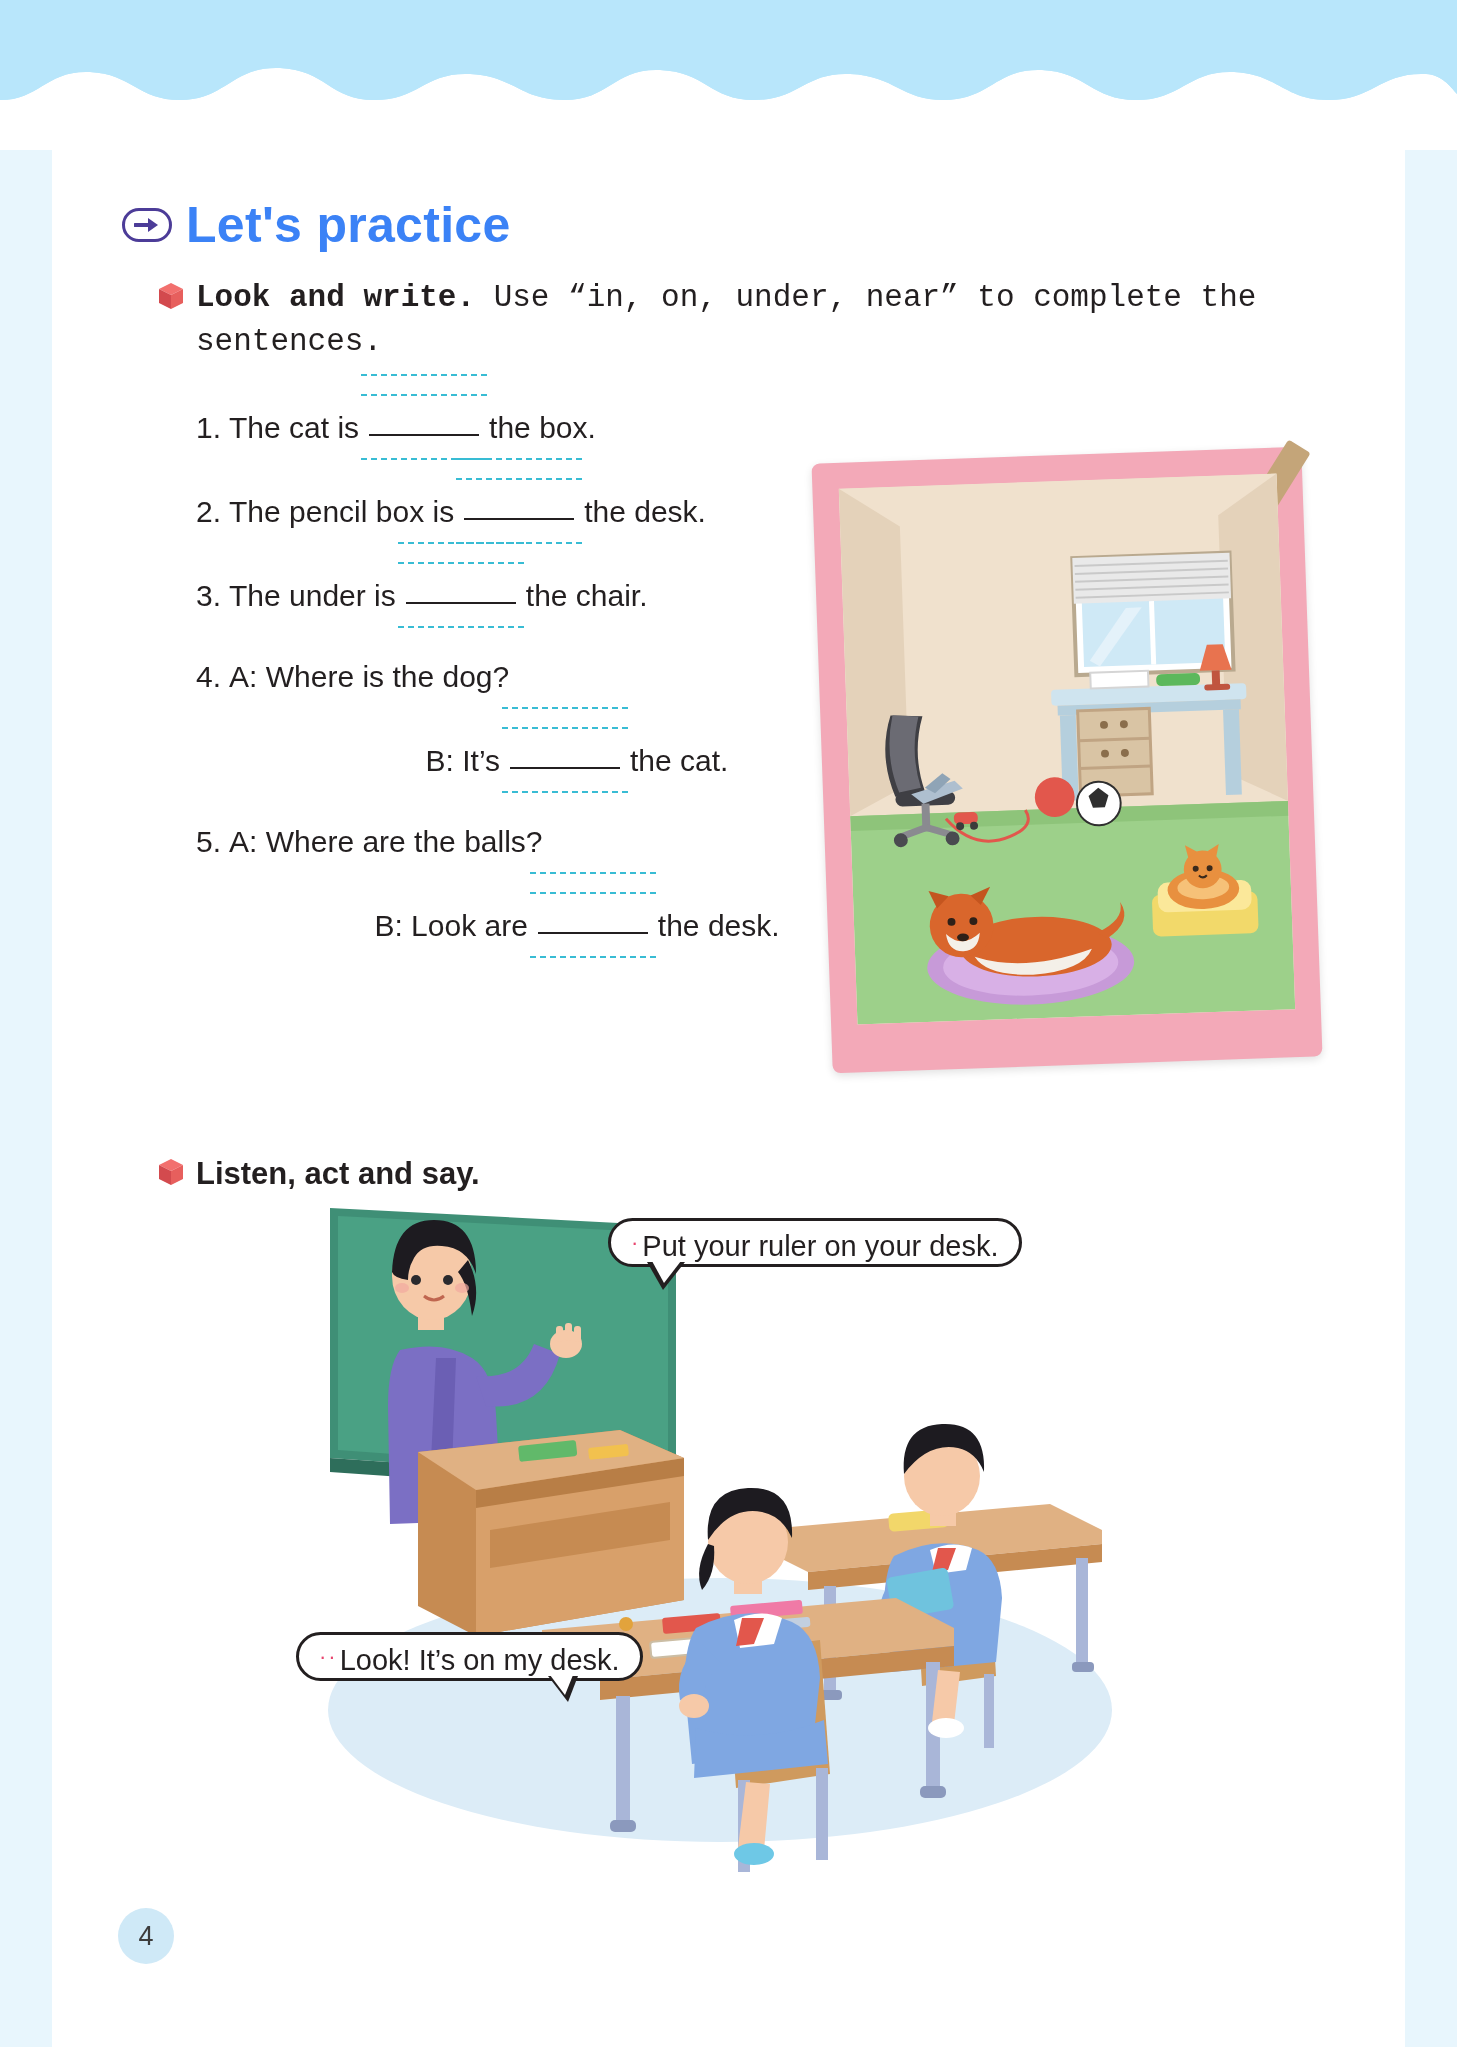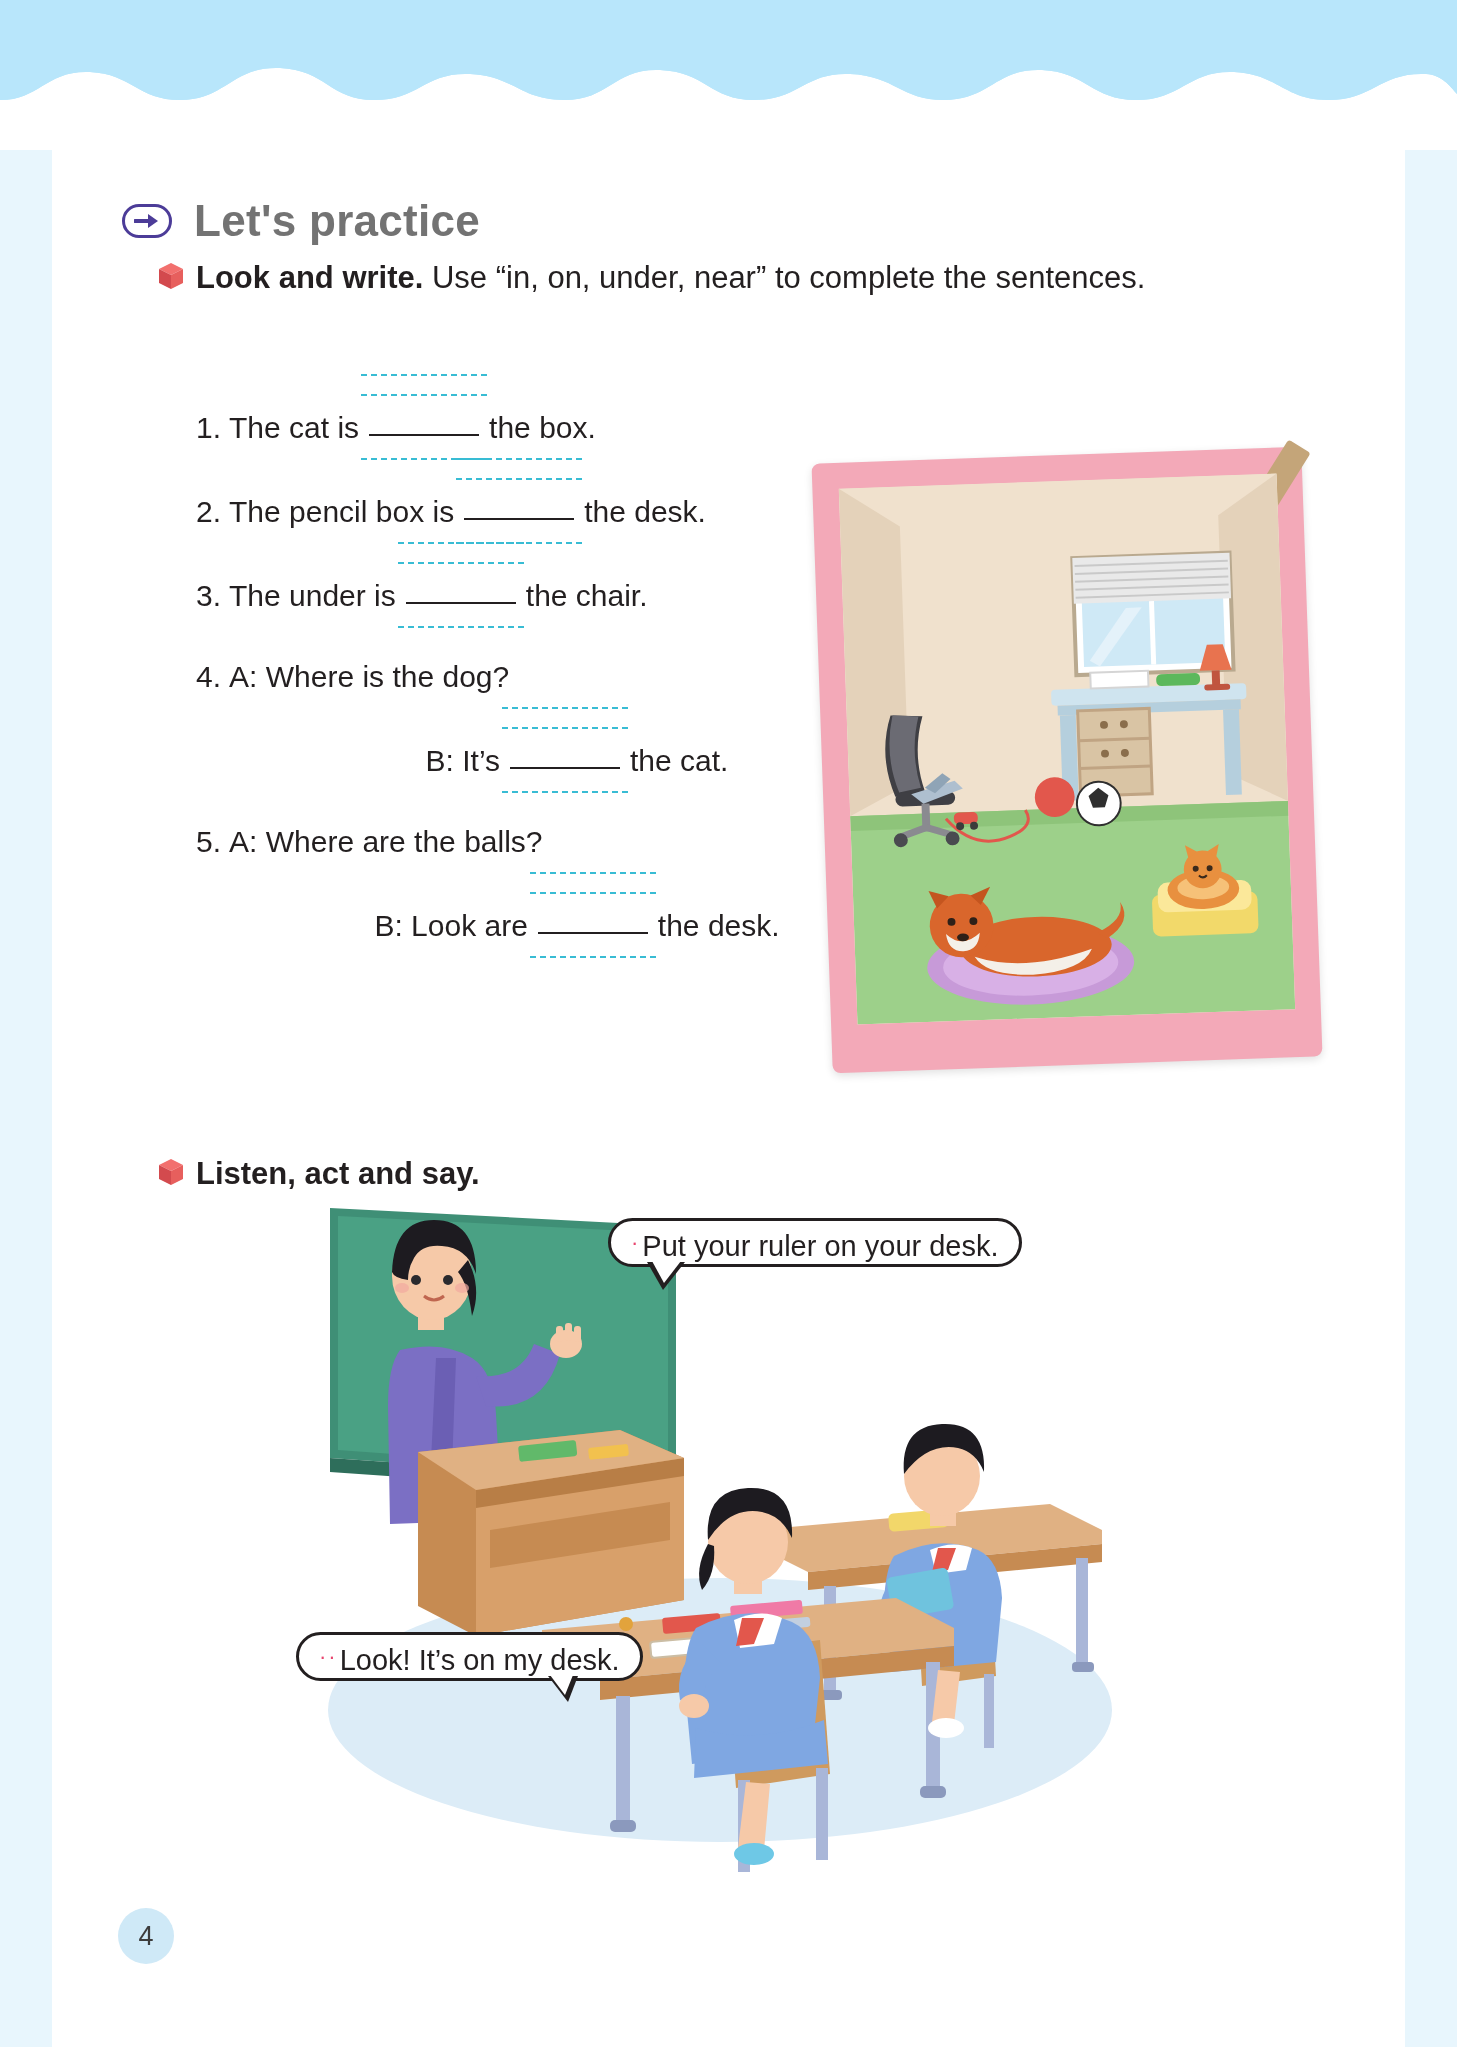--- a/index.html
+++ b/index.html
@@ -69,34 +69,33 @@
     border-radius: 17px;
     background: #ffffff;
     border: 3px solid #4c3c98;
     display: flex;
     align-items: center;
     justify-content: center;
     box-sizing: border-box;
   }
   .arrow-badge svg { display: block; }
   .practice-title {
-    font-size: 44px;
+    font-size: 50px;
     font-weight: bold;
-    color: #737373;
+    color: #3b82f6;
     letter-spacing: 0.3px;
-    margin-left: 8px;
   }
 
   .task {
     position: absolute;
     display: flex;
     align-items: flex-start;
     gap: 12px;
   }
-  .task-1 { left: 158px; top: 256px; width: 1130px; }
+  .task-1 { left: 158px; top: 276px; width: 1130px; font-family: Liberation Mono, monospace; }
   .task-2 { left: 158px; top: 1152px; }
 
   .cube-icon { margin-top: 6px; flex: none; }
 
   .task-text {
     font-size: 31px;
     color: #231f20;
     line-height: 1.42;
     max-width: 1080px;
   }

